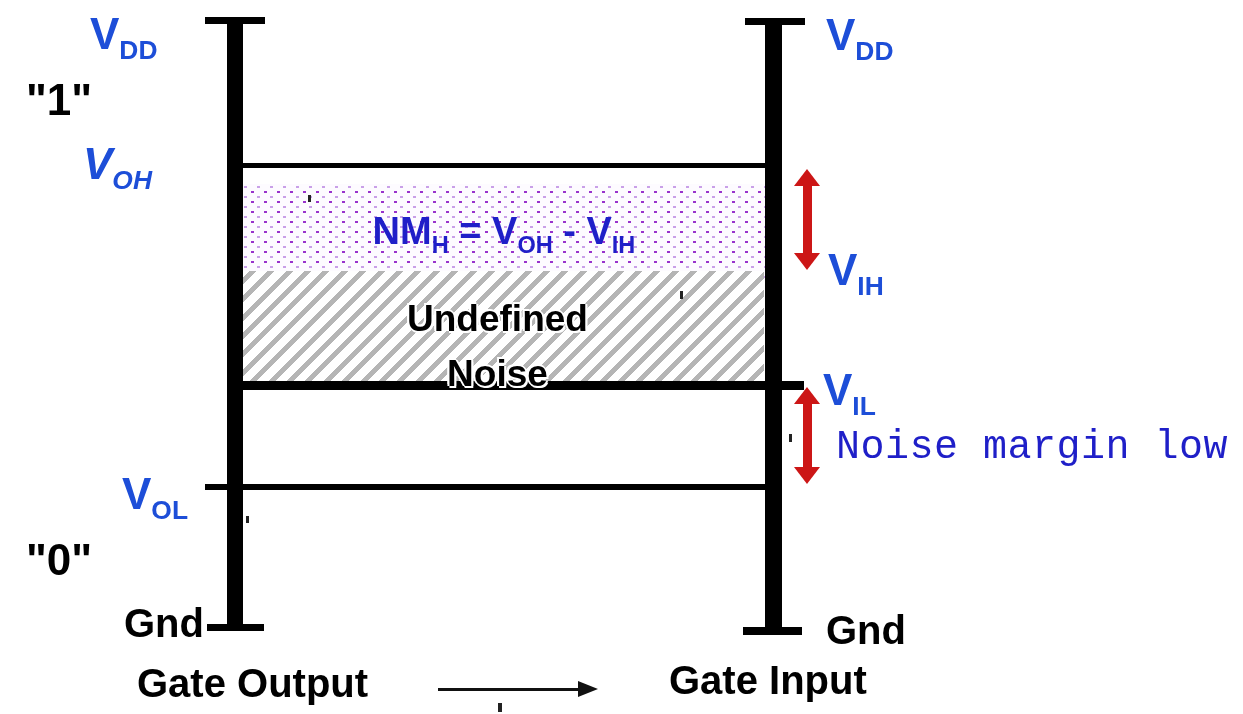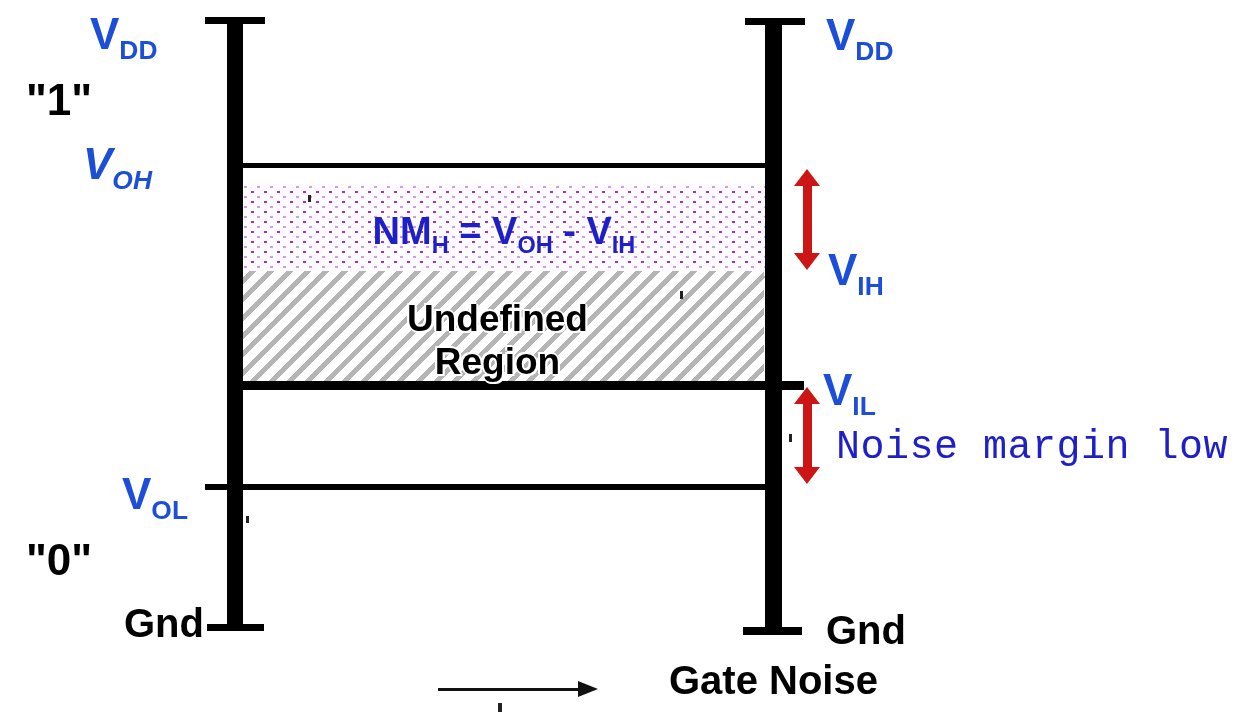--- a/index.html
+++ b/index.html
@@ -24,21 +24,21 @@
       radial-gradient(#c9a0e8 1.2px, transparent 1.4px);
     background-size:13px 10px,13px 10px;
     background-position:3px 3px,9px 8px;
     display:flex;align-items:center;justify-content:center;
   }
   
   .hatch{
     background-color:#ffffff;
     background-image:repeating-linear-gradient(135deg,#b5b5b5 0 5px,#ffffff 5px 13px);
     display:flex;flex-direction:column;align-items:center;
-    padding-top:26px;box-sizing:border-box;
+    padding-top:26px;box-sizing:border-box;gap:12px;
   }
   .undef-line{
     font-size:37px;font-weight:bold;color:#000;line-height:43px;
     text-shadow:2px 0 0 #fff,-2px 0 0 #fff,0 2px 0 #fff,0 -2px 0 #fff,2px 2px 0 #fff,-2px -2px 0 #fff;
   }
   
   .formula{
     color:#1f1fc8;font-size:38px;font-weight:bold;white-space:pre;
   }
   .formula span{white-space:pre;}
@@ -70,21 +70,21 @@
   <div class="abs level" style="left:227px;top:262px;width:555px;height:9px;"></div>
   <div class="abs level" style="left:227px;top:381px;width:577px;height:9px;"></div>
   <div class="abs level" style="left:205px;top:484px;width:560px;height:6px;"></div>
 
   <div class="abs dotted" style="left:243px;top:168px;width:522px;height:94px;margin-top:16px;">
     <div class="formula"><span>NM</span><sub>H</sub><span> = V</span><sub>OH</sub><span> - V</span><sub>IH</sub></div>
   </div>
 
   <div class="abs hatch" style="left:231px;top:271px;width:533px;height:110px;">
     <div class="undef-line">Undefined</div>
-    <div class="undef-line">Region</div>
+    <div class="undef-line">Noise</div>
   </div>
 
 
   <div class="abs rail" style="left:227px;top:17px;width:16px;height:614px;"></div>
   <div class="abs cap" style="left:205px;top:17px;width:60px;height:7px;"></div>
   <div class="abs cap" style="left:207px;top:624px;width:57px;height:7px;"></div>
 
   <div class="abs rail" style="left:765px;top:18px;width:17px;height:615px;"></div>
   <div class="abs cap" style="left:745px;top:18px;width:60px;height:7px;"></div>
   <div class="abs cap" style="left:743px;top:627px;width:59px;height:8px;"></div>
@@ -107,25 +107,26 @@
     <div class="head-down"></div>
   </div>
   <div class="abs varrow" style="left:794px;top:387px;height:97px;">
     <div class="head-up"></div>
     <div class="shaft"></div>
     <div class="head-down"></div>
   </div>
 
   <div class="abs note" style="left:836px;top:428px;font-family:Liberation Mono, monospace;">Noise margin low</div>
 
+  <div class="abs plain-label" style="left:137px;top:663px;font-size:40px;">Gate Output</div>
   <div class="abs flow-arrow" style="left:438px;top:681px;">
     <div class="fa-line"></div>
     <div class="fa-head"></div>
   </div>
-  <div class="abs plain-label" style="left:669px;top:660px;font-size:40px;">Gate Noise</div>
+  <div class="abs plain-label" style="left:669px;top:660px;font-size:40px;">Gate Input</div>
 
   <div class="abs tick" style="left:308px;top:195px;width:3px;height:7px;"></div>
   <div class="abs tick" style="left:680px;top:291px;width:3px;height:8px;"></div>
   <div class="abs tick" style="left:789px;top:434px;width:3px;height:8px;"></div>
   <div class="abs tick" style="left:246px;top:516px;width:3px;height:7px;"></div>
   <div class="abs tick" style="left:498px;top:703px;width:4px;height:9px;"></div>
 
 </div>
 
 </body></html>

